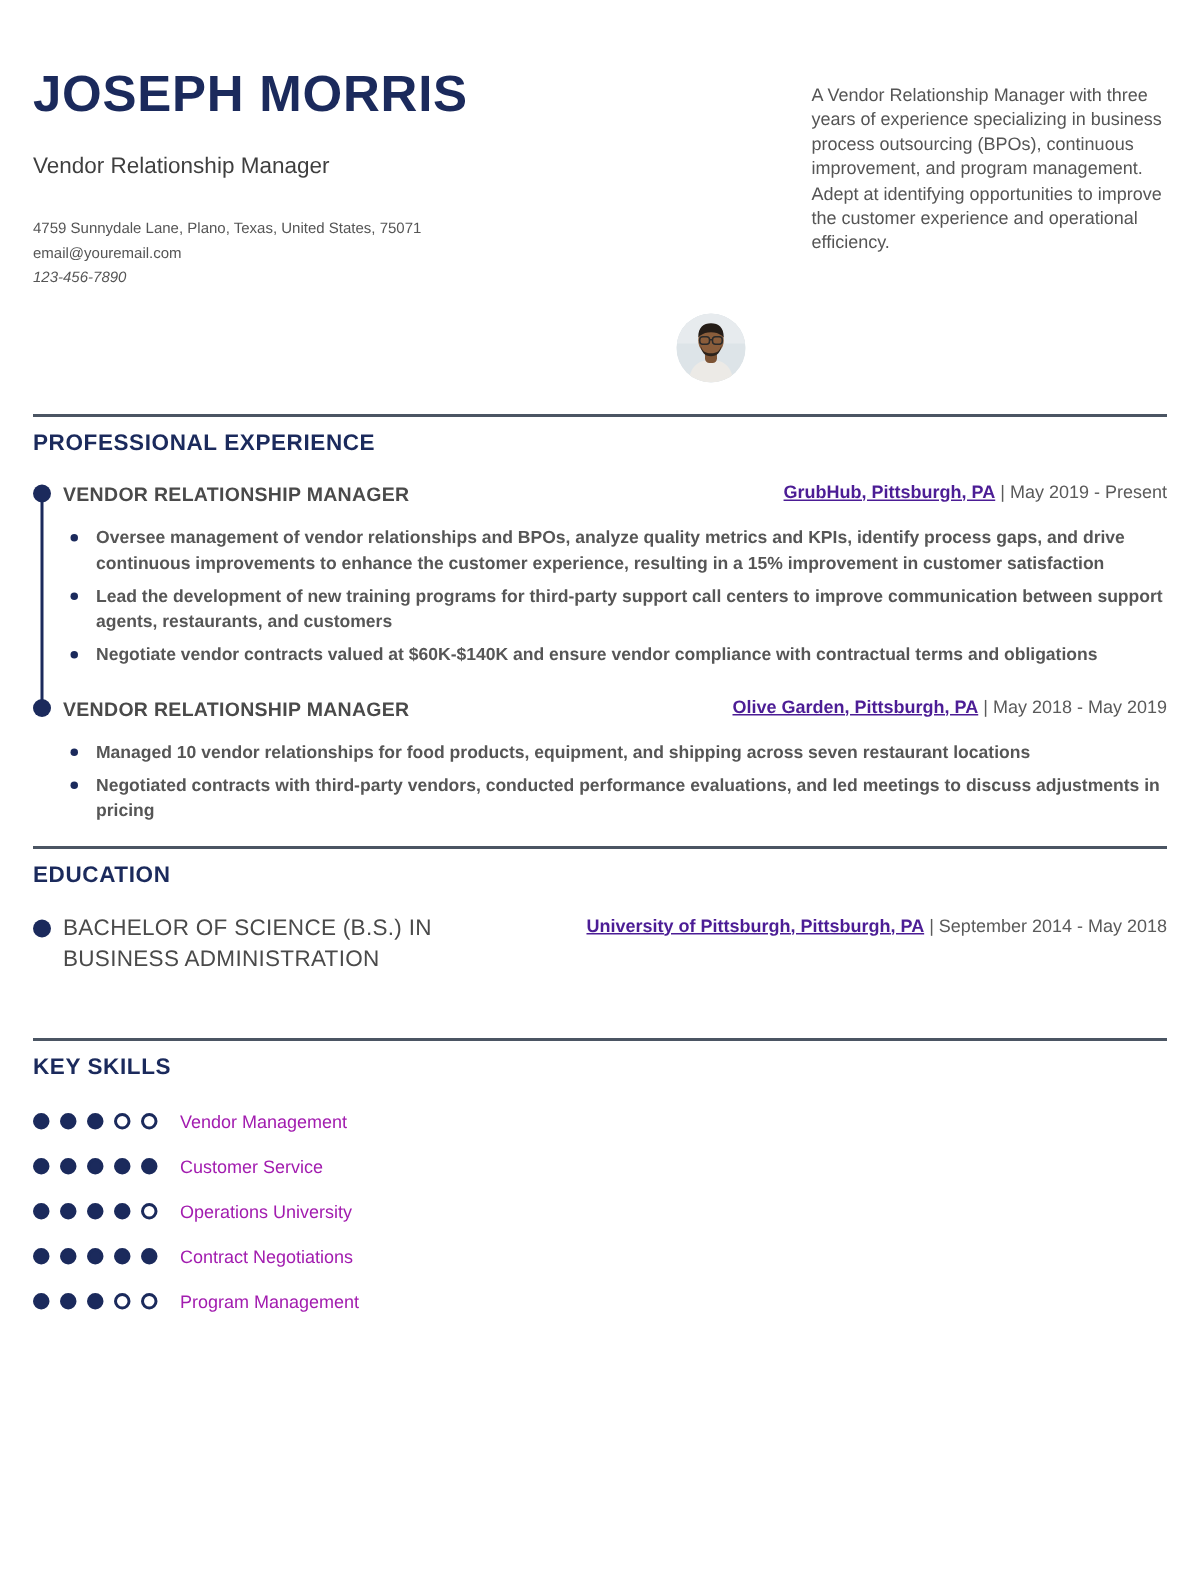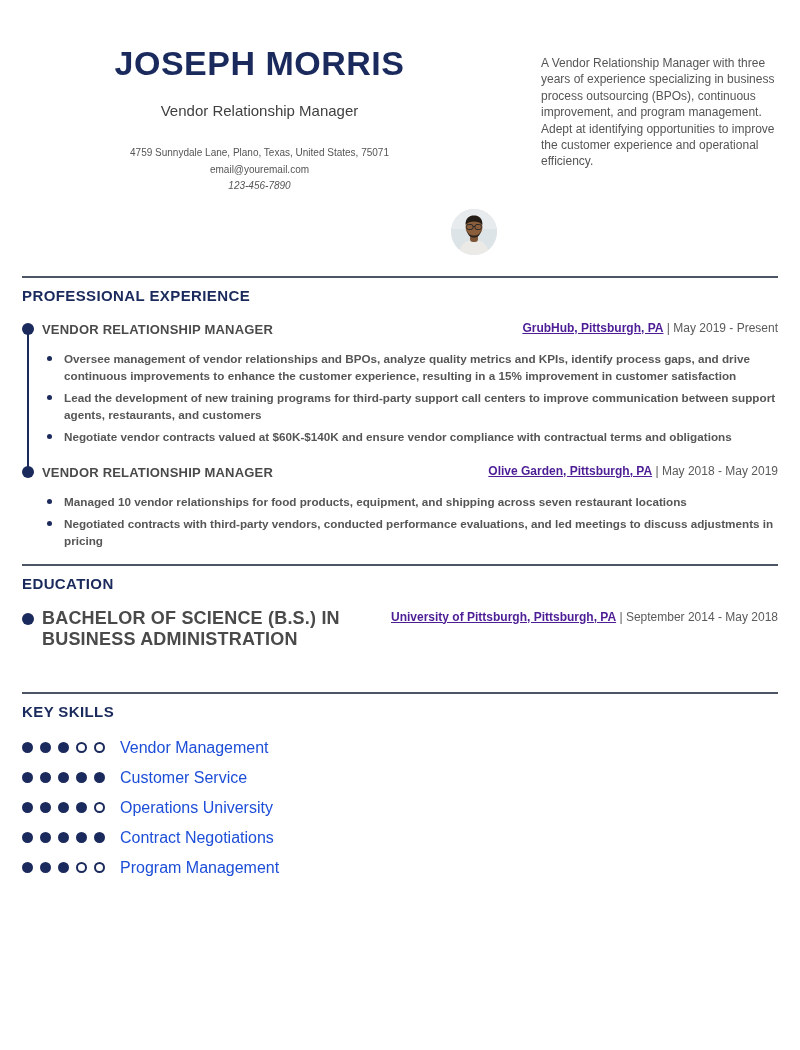--- a/index.html
+++ b/index.html
@@ -6,21 +6,21 @@
   html,body { background:#ffffff; }
   .page {
     width:800px; height:1050px; margin:0 auto; background:#fff;
     font-family:"Liberation Sans", sans-serif; color:#565656;
     position:relative; overflow:hidden;
   }
   .inner { padding:0 22px; }
 
   
   .header { display:flex; margin-top:46px; }
-  .header-left { width:475px; text-align:center; }
+  .header-left { width:475px; text-align:left; }
   .name {
     font-size:34px; font-weight:bold; color:#1b2a5c; line-height:1;
     letter-spacing:0.5px;
   }
   .job-title { margin-top:22px; font-size:15px; color:#3f3f3f; }
   .contact { margin-top:26px; font-size:10px; color:#555; line-height:16.5px; }
   .contact .phone { font-style:italic; }
   .avatar-wrap { margin-top:14px; display:flex; justify-content:flex-end; }
   .avatar {
     width:46px; height:46px; border-radius:50%; overflow:hidden;
@@ -65,32 +65,32 @@
     width:5px; height:5px; border-radius:50%; background:#1b2a5c;
   }
 
   .entry1 { margin-top:15px; }
   .entry2 { margin-top:17px; }
 
   .section-edu .rule { margin-top:15px; }
   .edu-entry { display:flex; justify-content:space-between; margin-top:16px; }
   .edu-left { display:flex; width:340px; }
   .edu-dot { margin-top:5px; }
-  .edu-title { font-size:18px; font-weight:bold; color:#4a4a4a; line-height:21px; letter-spacing:0.2px; }
+  .edu-title { font-size:15px; font-weight:normal; color:#4a4a4a; line-height:21px; letter-spacing:0.2px; }
 
   .section-skills .rule { margin-top:42px; }
   .skills-list { margin-top:13px; }
   .skill-row { display:flex; align-items:center; height:30px; }
   .skill-dots { display:flex; align-items:center; width:98px; }
   .skill-dot {
     width:11px; height:11px; border-radius:50%; margin-right:7px;
     border:2px solid #1b2a5c; background:#fff;
   }
   .skill-dot.filled { background:#1b2a5c; }
-  .skill-label { font-size:16px; color:#1d4ed8;text-align:center; }
+  .skill-label { font-size:12px; color:#a21caf;text-align:center; }
 </style>
 </head>
 <body>
 
 <div class="page">
   <div class="inner">
 
     <div class="header">
       <div class="header-left">
         <div class="name">JOSEPH MORRIS</div>

